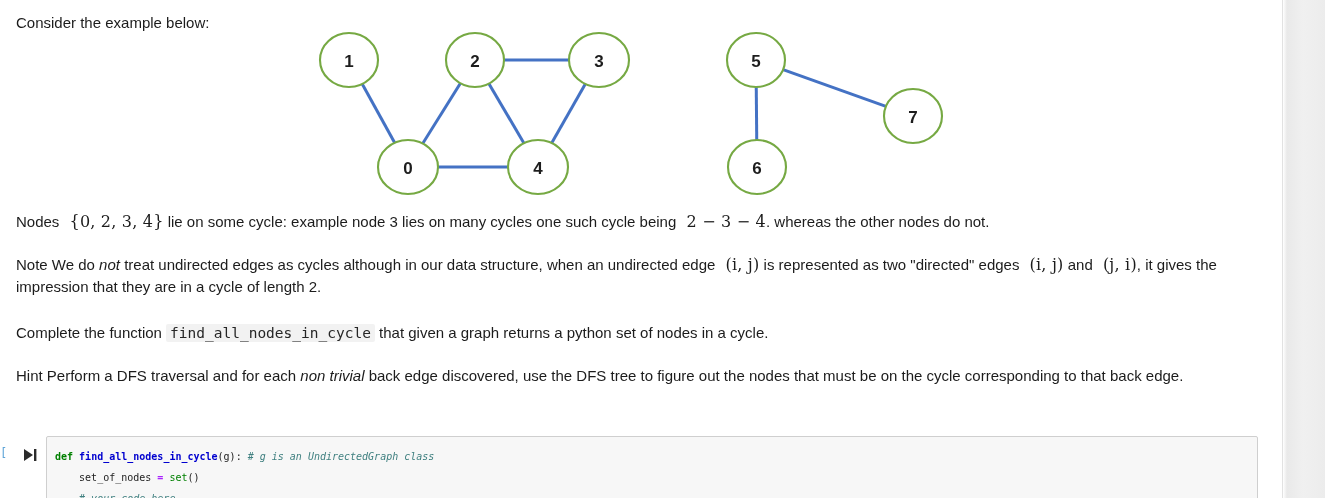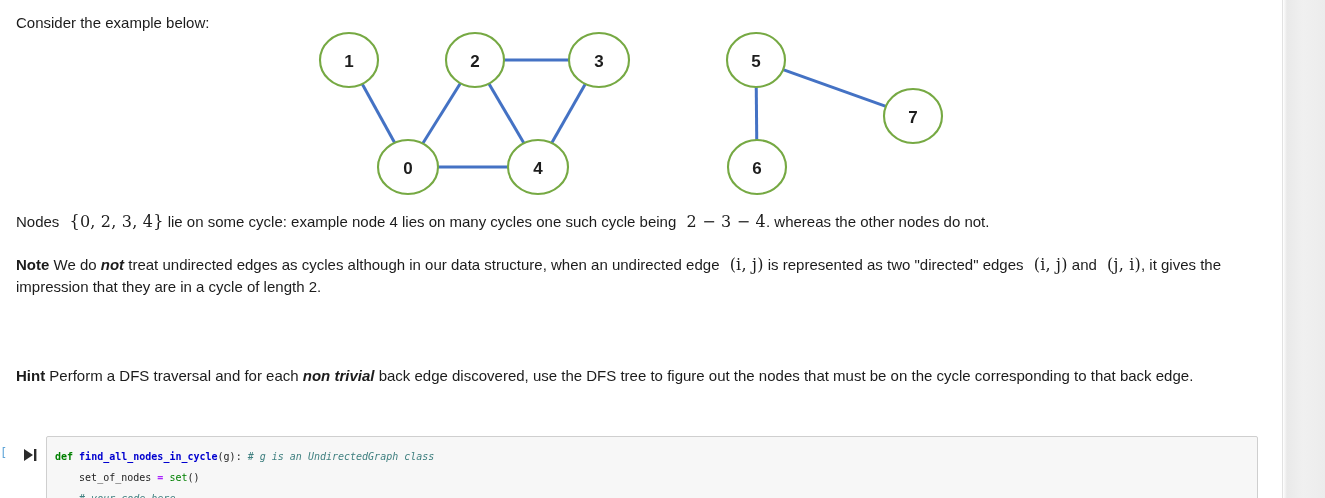--- a/index.html
+++ b/index.html
@@ -86,22 +86,22 @@
   .p-note    { top: 242px; width: 1235px; }
   .p-complete{ top: 310px; width: 1250px; }
   .p-hint    { top: 353px; width: 1240px; }
 
   .mathy {
     font-family: "DejaVu Serif", "Liberation Serif", serif;
     font-size: 16px;
     letter-spacing: 0.2px;
     margin-left: 6px;
   }
-  b.lead { font-weight: bold; }
-  i.em { font-style: italic; font-weight: bold; }
+  b.lead { font-weight: normal; }
+  i.em { font-style: italic; }
 
   code.inline-code {
     font-family: "DejaVu Sans Mono", "Liberation Mono", monospace;
     font-size: 14.5px;
     background: #f2f2f2;
     padding: 1px 4px;
     border-radius: 2px;
     color: #262626;
     white-space: nowrap;
   }
@@ -206,27 +206,30 @@
           <text x="457" y="148" class="node-label">6</text>
         </g>
         <g>
           <ellipse cx="613" cy="96" rx="29" ry="27" class="node-circle" fill="#ffffff" stroke="#76a943"></ellipse>
           <text x="613" y="97" class="node-label">7</text>
         </g>
       </svg>
   </div>
 
   <div class="para p-nodes">
-    <span>Nodes </span><span class="mathy">{0, 2, 3, 4}</span><span> lie on some cycle: example node 4 lies on many cycles one such cycle being </span><span class="mathy">2 − 3 − 4</span><span>. whereas the other nodes do not.</span>
+    <span>Nodes </span><span class="mathy">{0, 2, 3, 4}</span><span> lie on some cycle: example node 3 lies on many cycles one such cycle being </span><span class="mathy">2 − 3 − 4</span><span>. whereas the other nodes do not.</span>
   </div>
 
   <div class="para p-note">
     <b class="lead">Note</b><span> We do </span><i class="em">not</i><span> treat undirected edges as cycles although in our data structure, when an undirected edge </span><span class="mathy mi">(i, j)</span><span> is represented as two "directed" edges </span><span class="mathy mi">(i, j)</span><span> and </span><span class="mathy mi">(j, i)</span><span>, it gives the impression that they are in a cycle of length 2.</span>
   </div>
 
+  <div class="para p-complete">
+    <span>Complete the function </span><code class="inline-code">find_all_nodes_in_cycle</code><span> that given a graph returns a python set of nodes in a cycle.</span>
+  </div>
 
   <div class="para p-hint">
     <b class="lead">Hint</b><span> Perform a DFS traversal and for each </span><i class="em">non trivial</i><span> back edge discovered, use the DFS tree to figure out the nodes that must be on the cycle corresponding to that back edge.</span>
   </div>
 
   <div class="cell-row">
     <div class="cell-prompt">[ ]:</div>
     <div class="run-icon">
       <svg width="18" height="18" viewBox="0 0 18 18">
         <polygon points="3,3 12,9 3,15" fill="#2b2b2b"></polygon>

